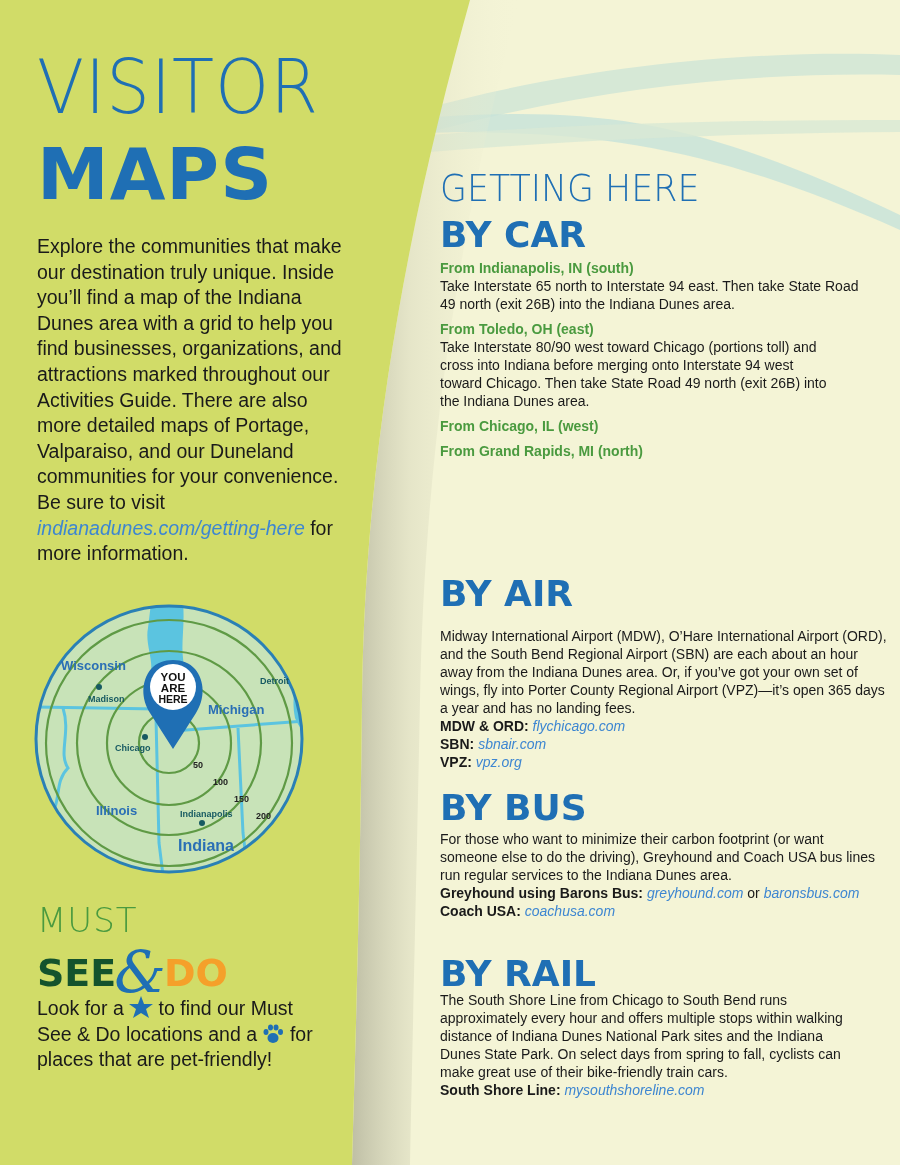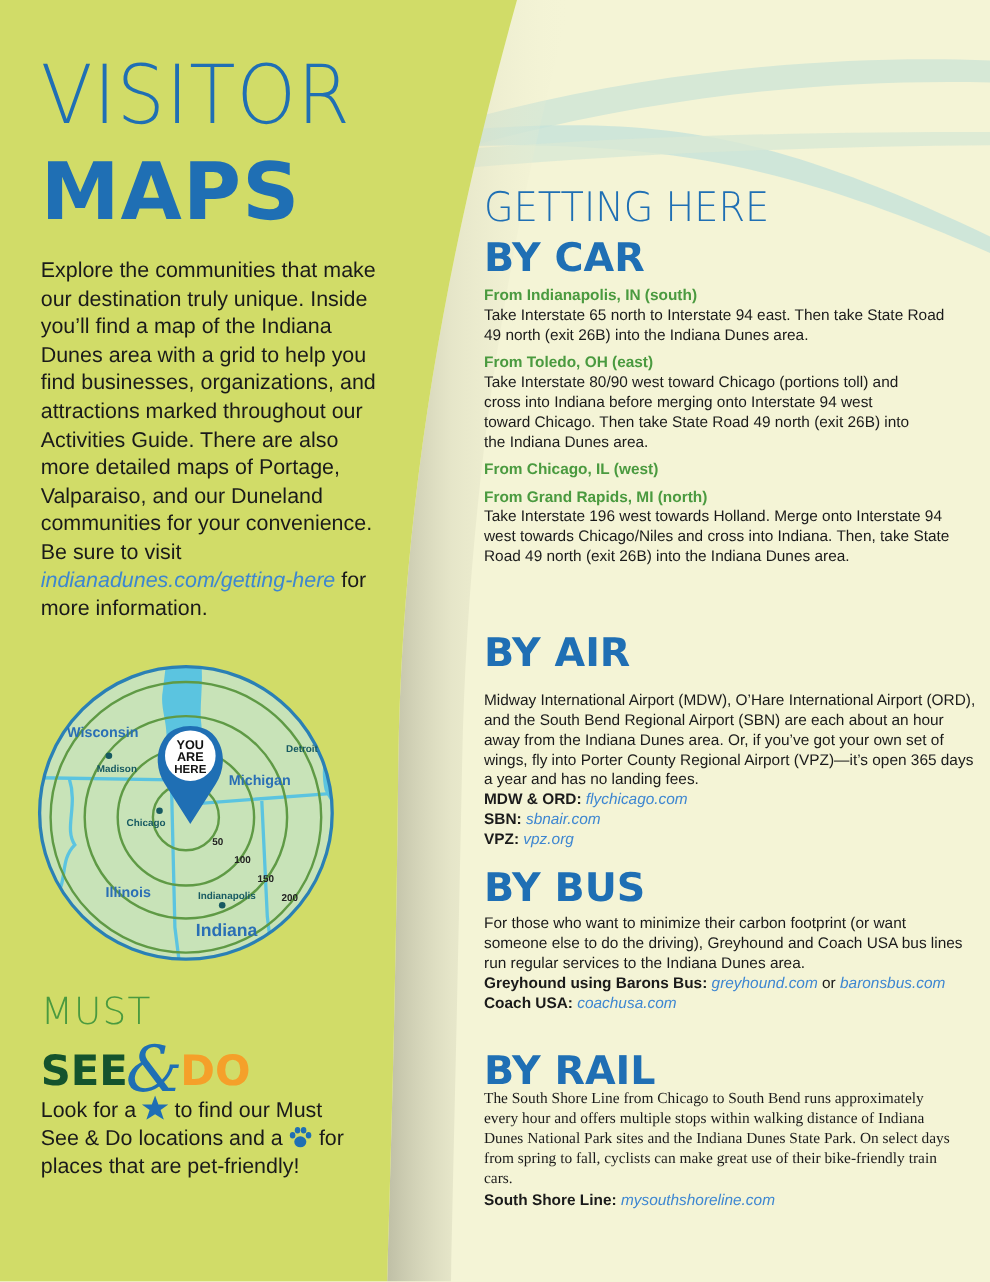--- a/index.html
+++ b/index.html
@@ -148,35 +148,34 @@
 <div class="blk" style="top:259px;">
   <div class="sub">From Indianapolis, IN (south)</div>
   <div class="p" style="width:430px;">Take Interstate 65 north to Interstate 94 east. Then take State Road 49 north (exit 26B) into the Indiana Dunes area.</div>
   <div class="gap"></div>
   <div class="sub">From Toledo, OH (east)</div>
   <div class="p" style="width:395px;">Take Interstate 80/90 west toward Chicago (portions toll) and cross into Indiana before merging onto Interstate 94 west toward Chicago. Then take State Road 49 north (exit 26B) into the Indiana Dunes area.</div>
   <div class="gap"></div>
   <div class="sub">From Chicago, IL (west)</div>
   <div class="gap"></div>
   <div class="sub">From Grand Rapids, MI (north)</div>
-  <div class="p" style="width:445px;">Take Interstate 196 west towards Holland. Merge onto Interstate 94 west towards Chicago/Niles and cross into Indiana. Then, take State Road 49 north (exit 26B) into the Indiana Dunes area.</div>
 </div>
 
 <div class="h2" style="top:576px;">BY AIR</div>
 <div class="blk" style="top:627px;">
   <div class="p" style="width:450px;">Midway International Airport (MDW), O’Hare International Airport (ORD), and the South Bend Regional Airport (SBN) are each about an hour away from the Indiana Dunes area. Or, if you’ve got your own set of wings, fly into Porter County Regional Airport (VPZ)—it’s open 365 days a year and has no landing fees.</div>
   <div class="p"><span class="lbl">MDW &amp; ORD:</span> <span class="url">flychicago.com</span></div>
   <div class="p"><span class="lbl">SBN:</span> <span class="url">sbnair.com</span></div>
   <div class="p"><span class="lbl">VPZ:</span> <span class="url">vpz.org</span></div>
 </div>
 
 <div class="h2" style="top:790px;">BY BUS</div>
 <div class="blk" style="top:830px;">
   <div class="p" style="width:440px;">For those who want to minimize their carbon footprint (or want someone else to do the driving), Greyhound and Coach USA bus lines run regular services to the Indiana Dunes area.</div>
   <div class="p"><span class="lbl">Greyhound using Barons Bus:</span> <span class="url">greyhound.com</span> <span>or</span> <span class="url">baronsbus.com</span></div>
   <div class="p"><span class="lbl">Coach USA:</span> <span class="url">coachusa.com</span></div>
 </div>
 
 <div class="h2" style="top:956px;">BY RAIL</div>
 <div class="blk" style="top:991px;">
-  <div class="p" style="width:425px;font-family:Liberation Serif, serif;">The South Shore Line from Chicago to South Bend runs approximately every hour and offers multiple stops within walking distance of Indiana Dunes National Park sites and the Indiana Dunes State Park. On select days from spring to fall, cyclists can make great use of their bike-friendly train cars.</div>
+  <div class="p" style="width:425px;">The South Shore Line from Chicago to South Bend runs approximately every hour and offers multiple stops within walking distance of Indiana Dunes National Park sites and the Indiana Dunes State Park. On select days from spring to fall, cyclists can make great use of their bike-friendly train cars.</div>
   <div class="p"><span class="lbl">South Shore Line:</span> <span class="url">mysouthshoreline.com</span></div>
 </div>
 
 </body></html>

